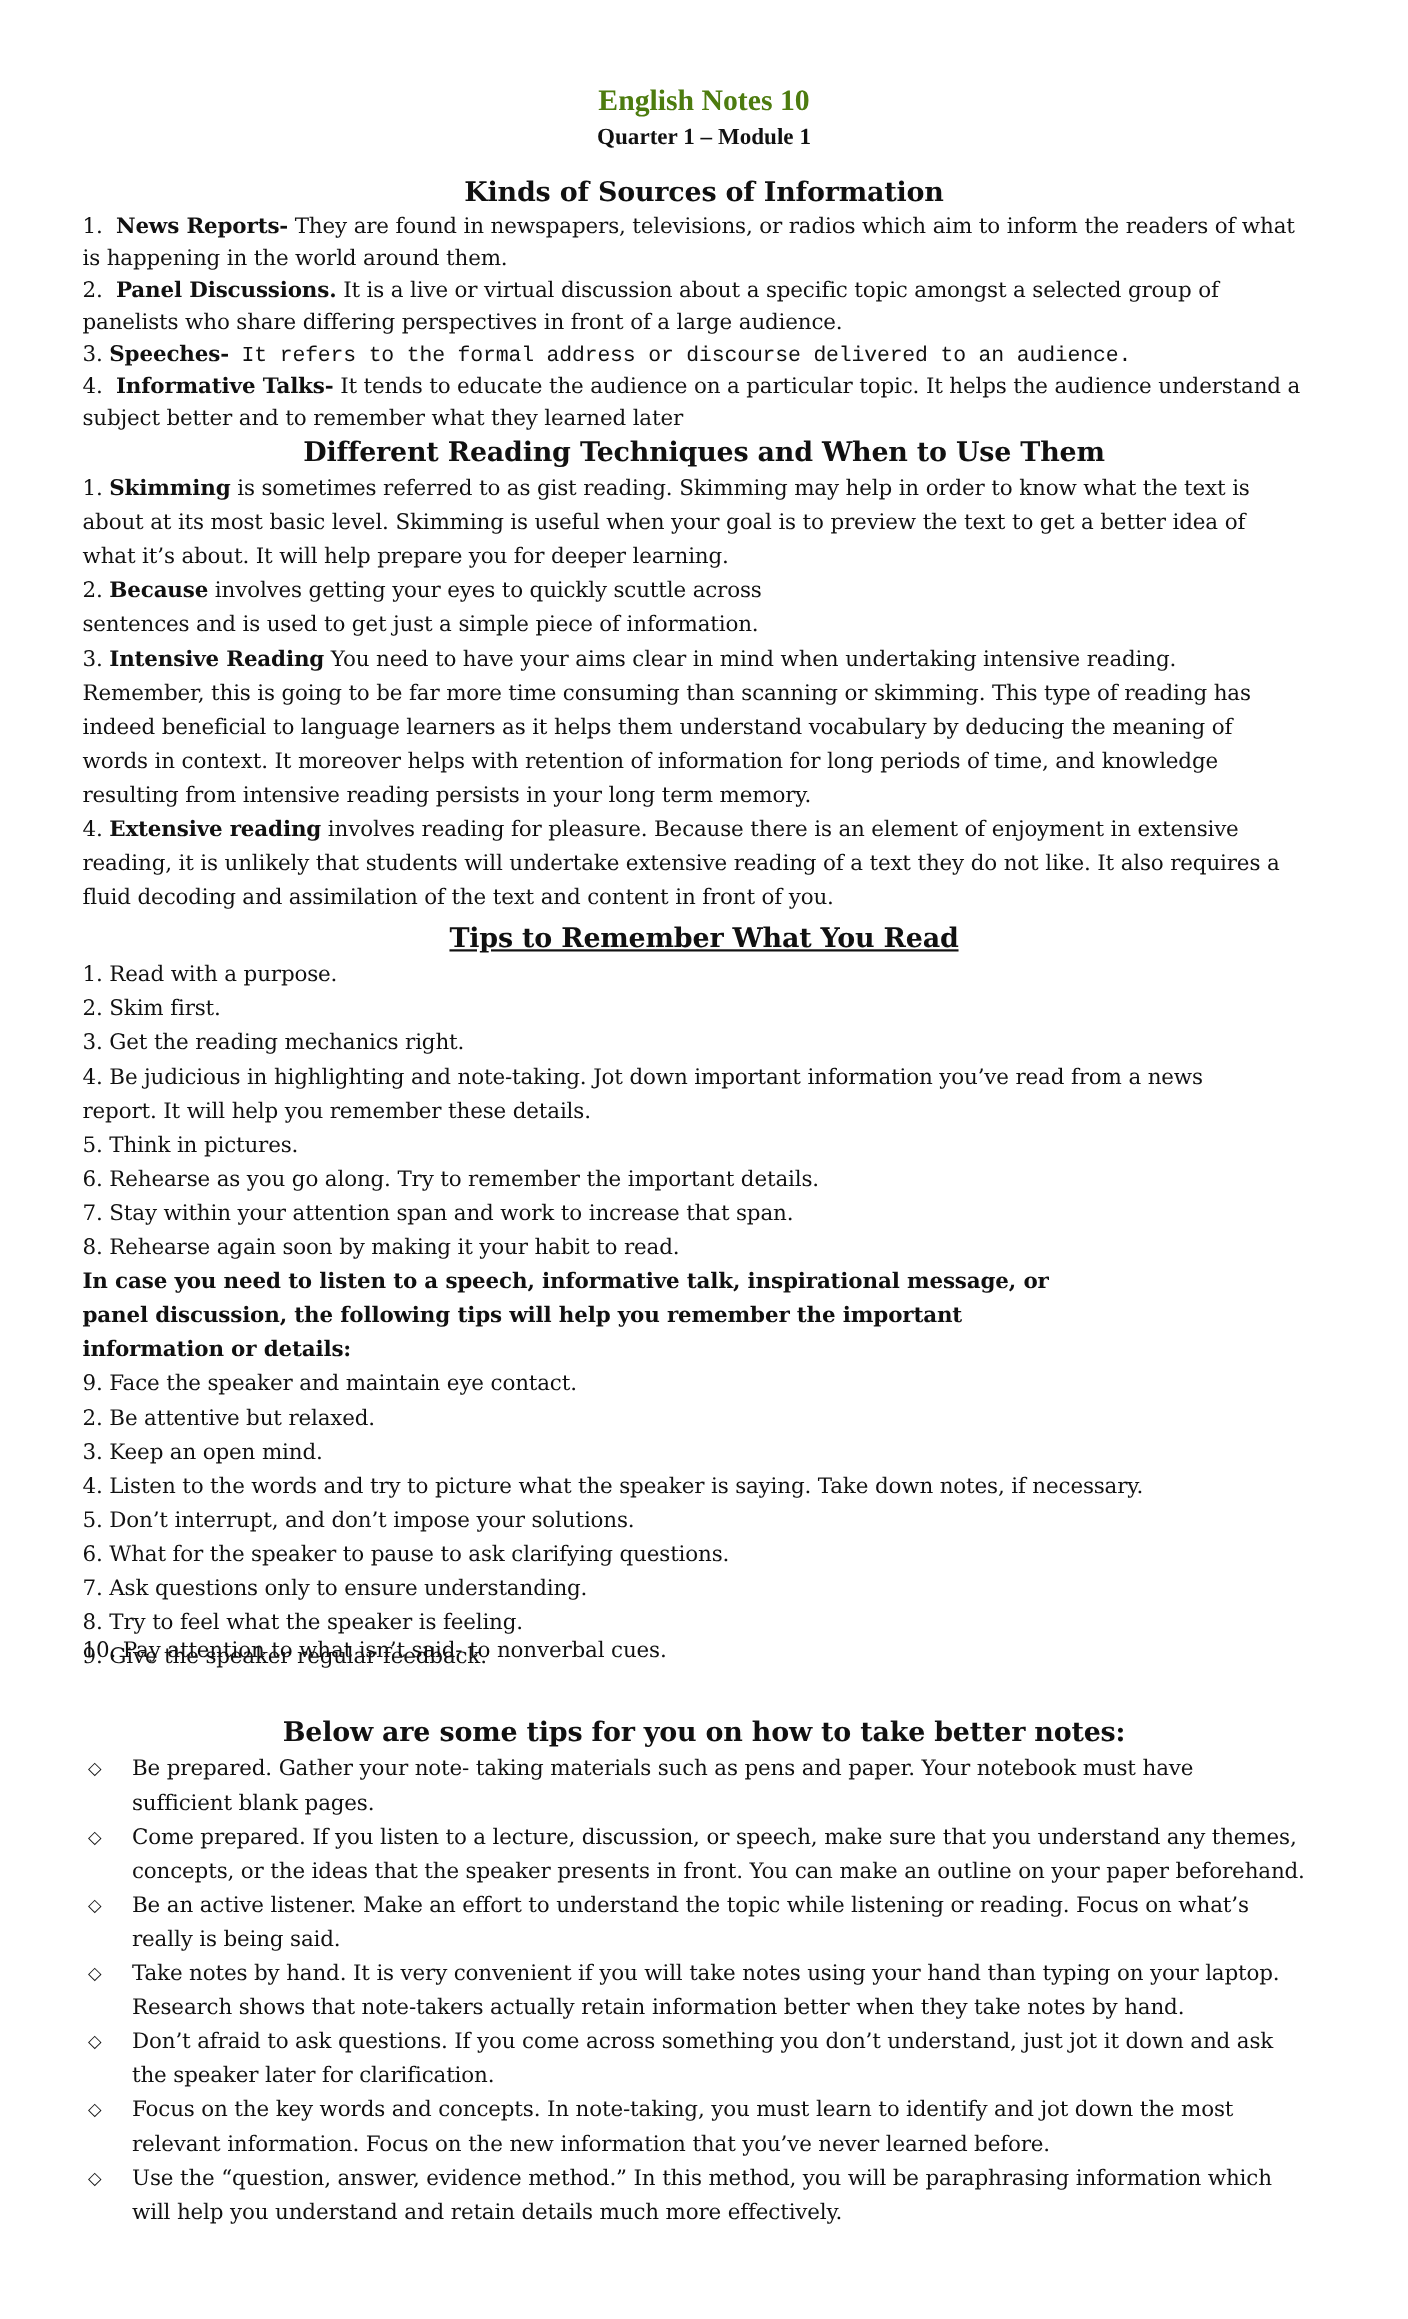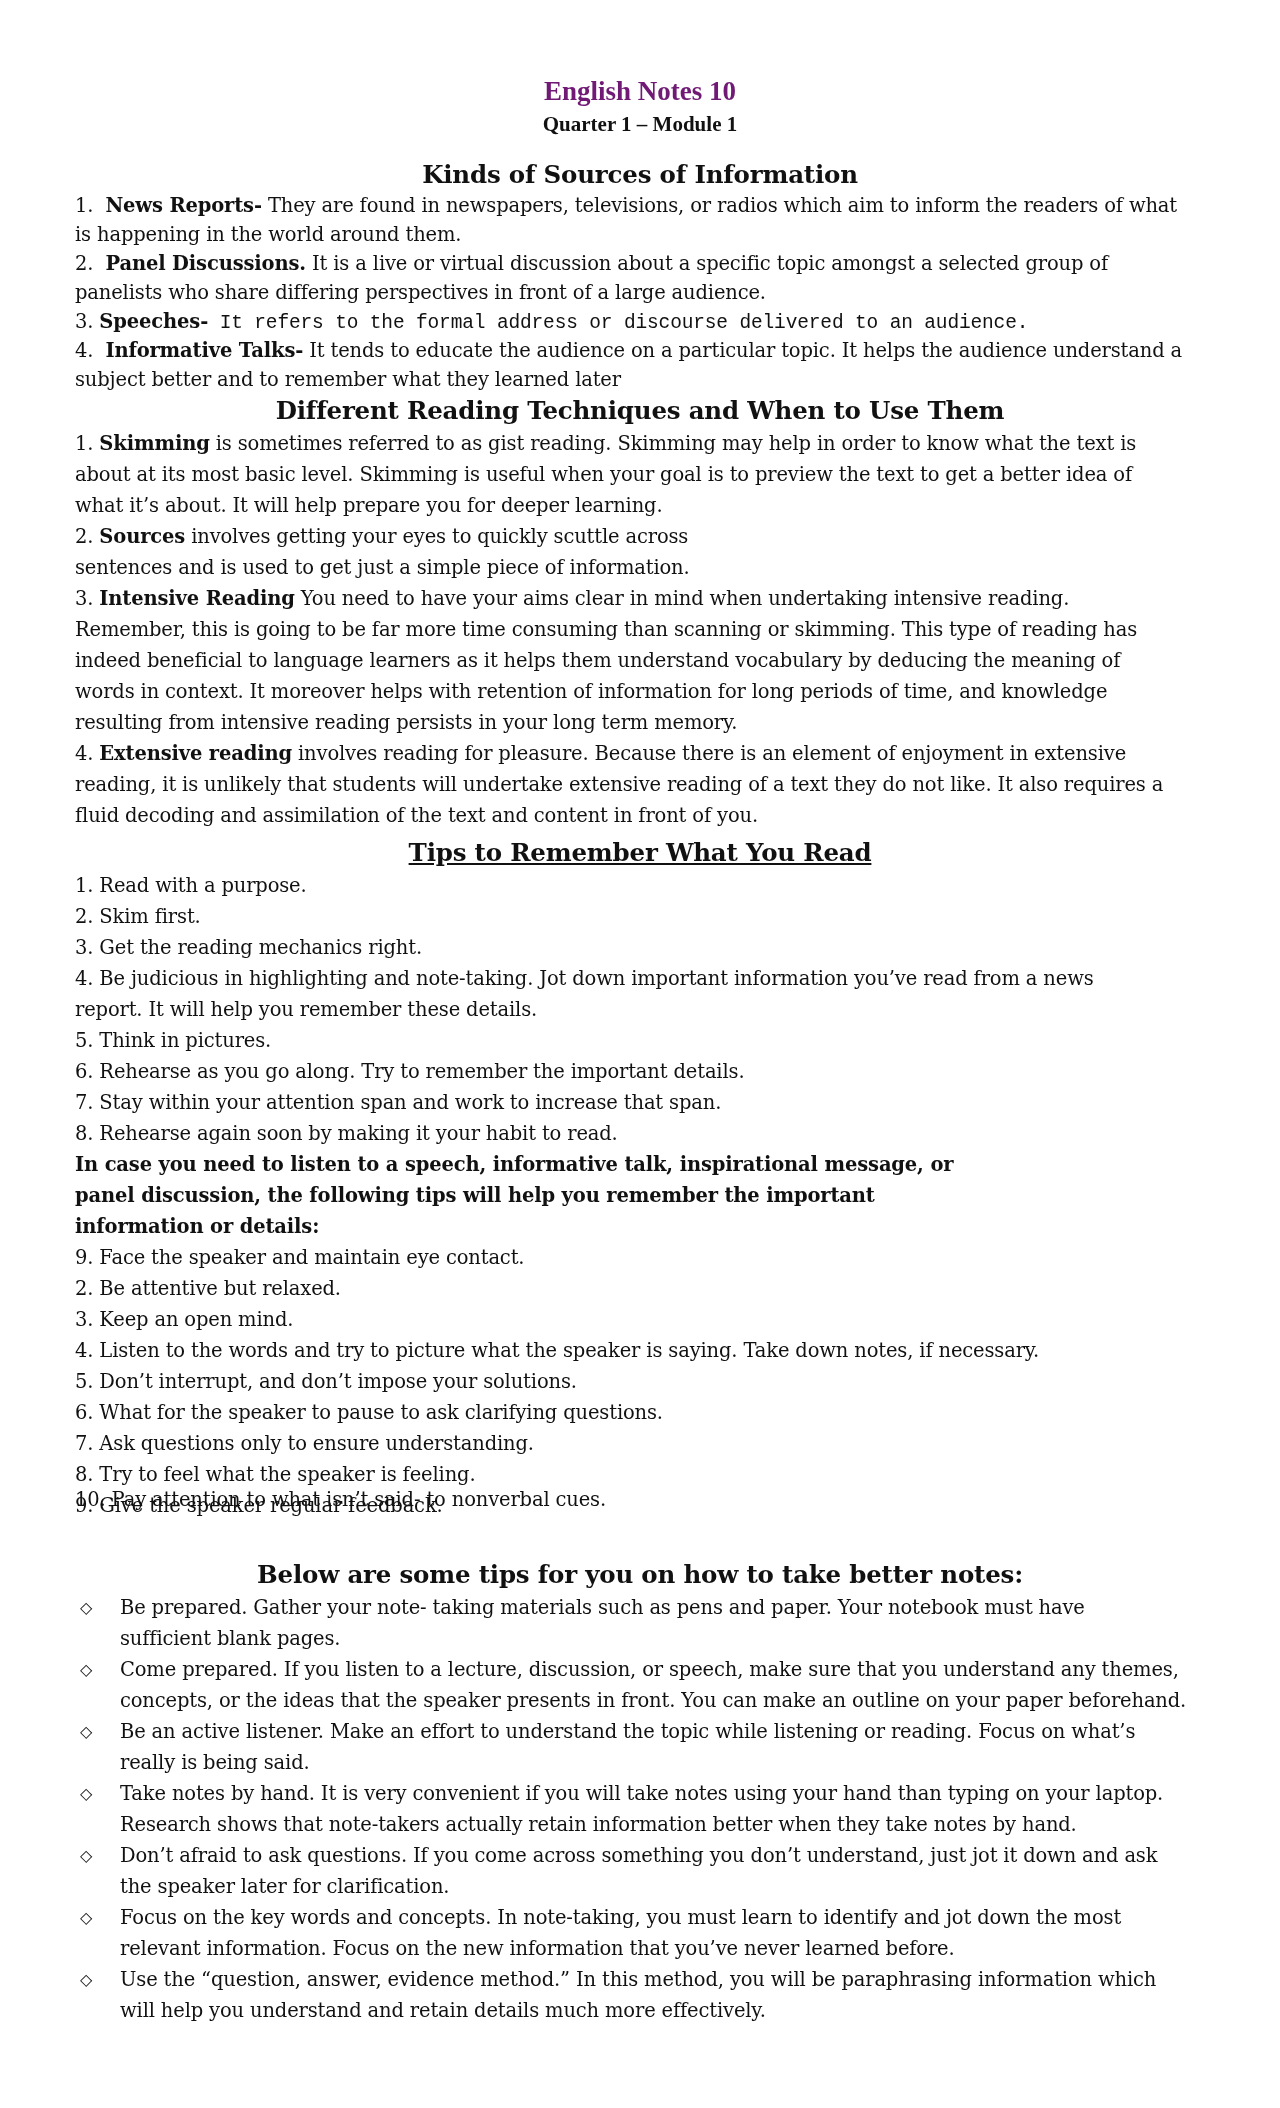--- a/index.html
+++ b/index.html
@@ -1,20 +1,20 @@
 <!DOCTYPE html>
 <html><head>
 <meta charset="utf-8">
 <style>
   html, body { margin: 0; padding: 0; background: #ffffff; }
   body { width: 1280px; height: 2108px; position: relative; overflow: hidden; color: #111; }
   .page { position: absolute; left: 0; top: 0; width: 1280px; }
   .title {
     position: absolute; left: 0; width: 1280px; top: 76px; text-align: center;
-    font-family: "Liberation Serif", serif; font-weight: bold; font-size: 27px; color: #701a75;
+    font-family: "Liberation Serif", serif; font-weight: bold; font-size: 27px; color: #4d7c0f;
   }
   .subtitle {
     position: absolute; left: 0; width: 1280px; top: 112px; text-align: center;
     font-family: "Liberation Serif", serif; font-weight: bold; font-size: 21px; color: #111;
   }
   .heading {
     position: absolute; left: 0; width: 1280px; text-align: center;
     font-family: "DejaVu Serif", serif; font-weight: bold; font-size: 24.5px; color: #111;
     white-space: nowrap; letter-spacing: -0.2px;
   }
@@ -51,21 +51,21 @@
 
   <div class="line" style="top:339px"><span style="white-space: pre;">4.  </span><b style="white-space: pre;">Informative Talks-</b><span style="white-space: pre;"> It tends to educate the audience on a particular topic. It helps the audience understand a</span></div>
   <div class="line" style="top:368px">subject better and to remember what they learned later</div>
 
   <div class="heading" style="top: 396px; width: auto; left: 0px; right: 0px;">Different Reading Techniques and When to Use Them</div>
 
   <div class="line" style="top:432px"><span style="white-space: pre;">1. </span><b style="white-space: pre;">Skimming</b><span style="white-space: pre;"> is sometimes referred to as gist reading. Skimming may help in order to know what the text is</span></div>
   <div class="line" style="top:463px">about at its most basic level. Skimming is useful when your goal is to preview the text to get a better idea of</div>
   <div class="line" style="top:494px">what it’s about. It will help prepare you for deeper learning.</div>
 
-  <div class="line" style="top:525px"><span style="white-space: pre;">2. </span><b style="white-space: pre;">Sources</b><span style="white-space: pre;"> involves getting your eyes to quickly scuttle across</span></div>
+  <div class="line" style="top:525px"><span style="white-space: pre;">2. </span><b style="white-space: pre;">Because</b><span style="white-space: pre;"> involves getting your eyes to quickly scuttle across</span></div>
   <div class="line" style="top:556px">sentences and is used to get just a simple piece of information.</div>
 
   <div class="line" style="top:587px"><span style="white-space: pre;">3. </span><b style="white-space: pre;">Intensive Reading</b><span style="white-space: pre;"> You need to have your aims clear in mind when undertaking intensive reading.</span></div>
   <div class="line" style="top:618px">Remember, this is going to be far more time consuming than scanning or skimming. This type of reading has</div>
   <div class="line" style="top:649px">indeed beneficial to language learners as it helps them understand vocabulary by deducing the meaning of</div>
   <div class="line" style="top:680px">words in context. It moreover helps with retention of information for long periods of time, and knowledge</div>
   <div class="line" style="top:711px">resulting from intensive reading persists in your long term memory.</div>
 
   <div class="line" style="top:742px"><span style="white-space: pre;">4. </span><b style="white-space: pre; text-align: right;">Extensive reading</b><span style="white-space: pre;"> involves reading for pleasure. Because there is an element of enjoyment in extensive</span></div>
   <div class="line" style="top:773px">reading, it is unlikely that students will undertake extensive reading of a text they do not like. It also requires a</div>

